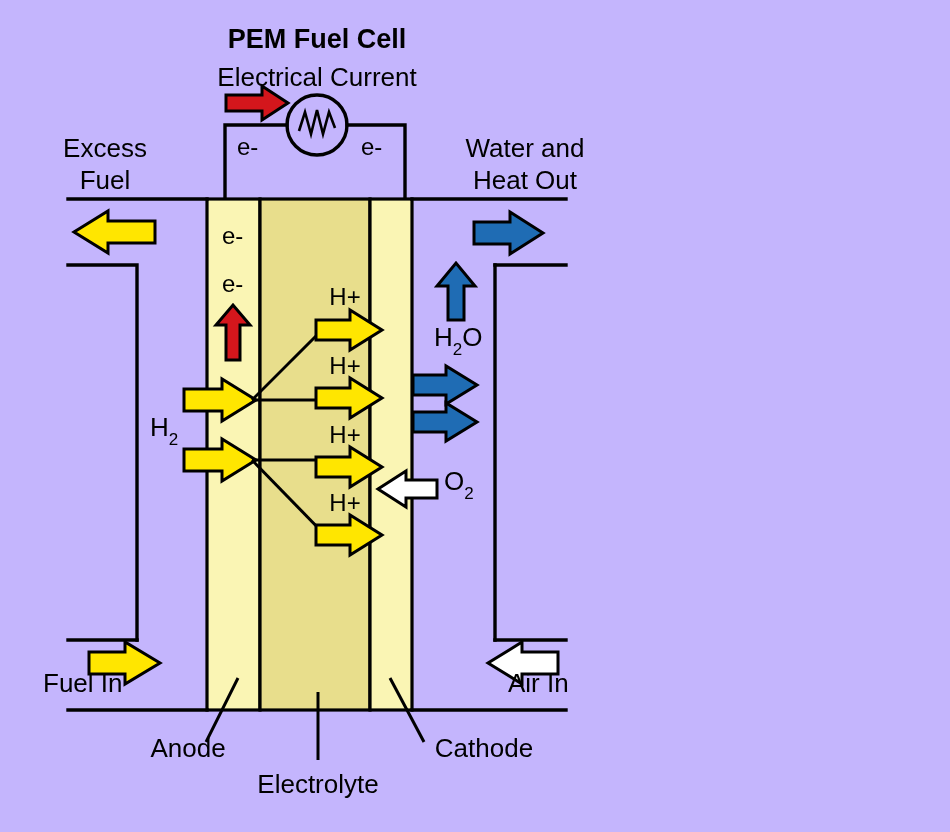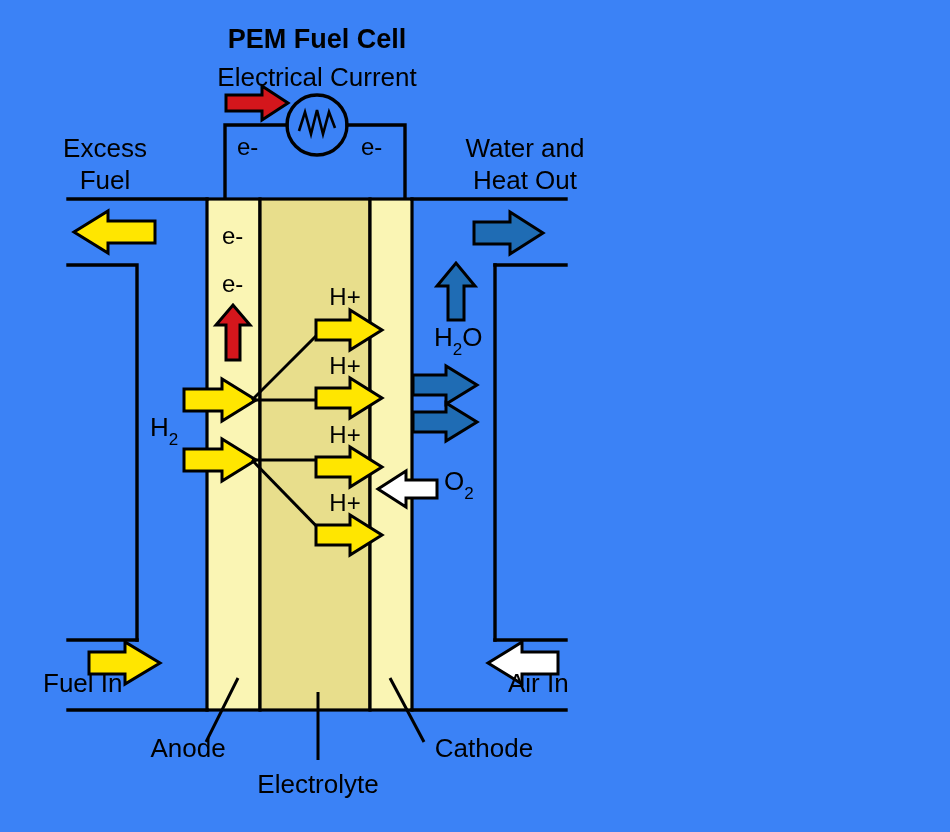--- a/index.html
+++ b/index.html
@@ -10,21 +10,21 @@
   body {
     width: 950px;
     height: 832px;
     font-family: "Liberation Sans", sans-serif;
     overflow: hidden;
   }
   #stage {
     position: relative;
     width: 950px;
     height: 832px;
-    background: #3b82f6;
+    background: #c4b5fd;
   }
   #diagram {
     position: absolute;
     left: 0;
     top: 0;
     width: 950px;
     height: 832px;
   }
   .txt {
     font-family: "Liberation Sans", sans-serif;

